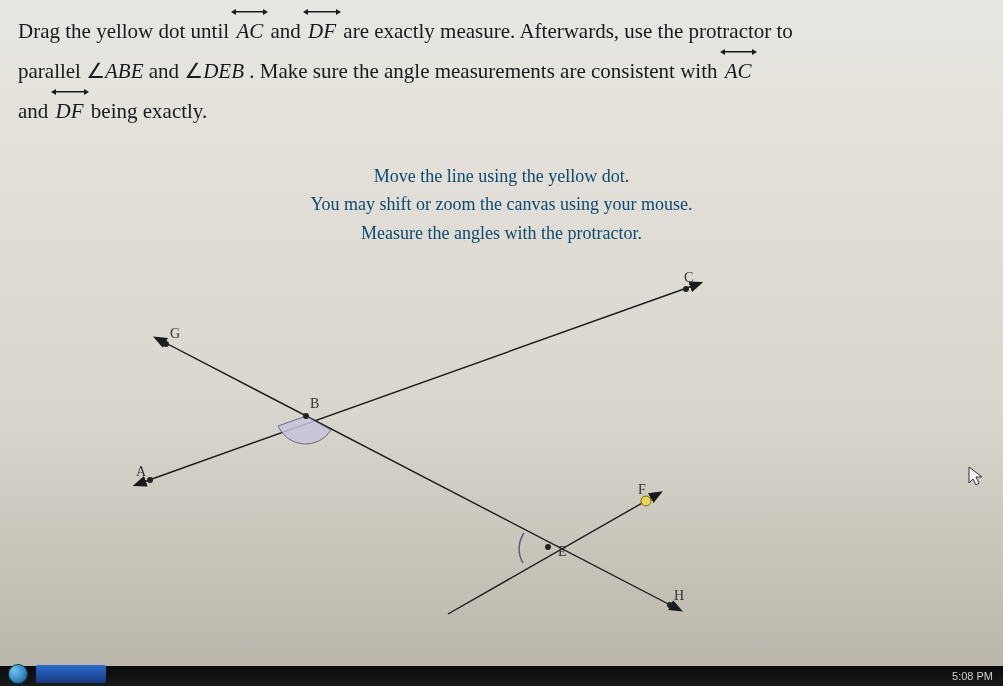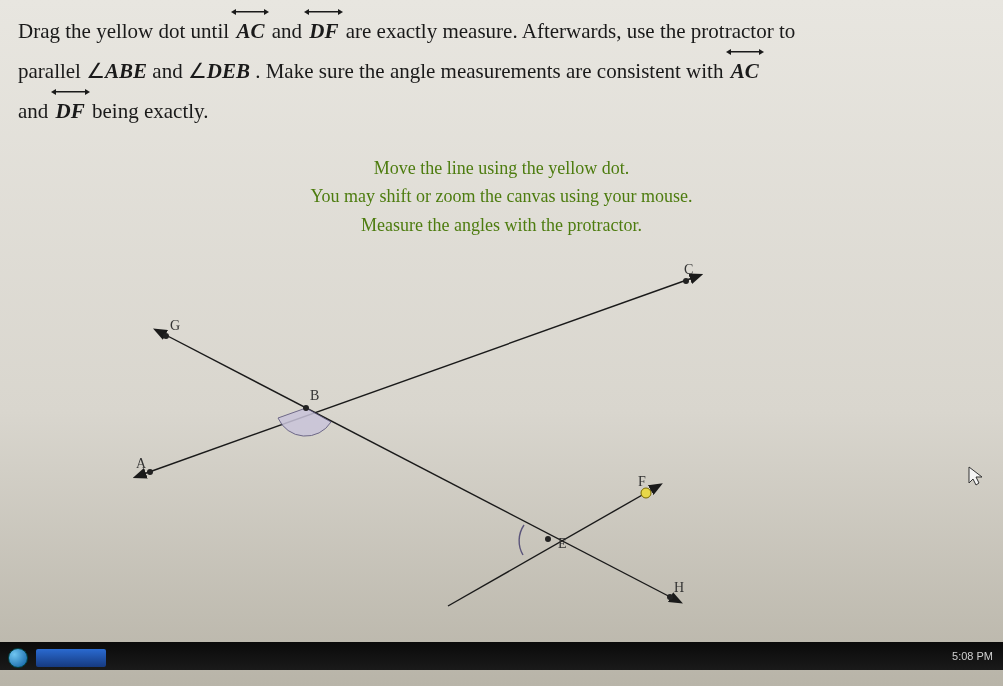--- a/index.html
+++ b/index.html
@@ -14,21 +14,21 @@
     position: relative;
     width: 100%;
     height: 100%;
     padding: 12px 18px 0 18px;
   }
   .instructions {
     font-size: 21px;
     line-height: 1.9;
     color: #1a1a1a;
   }
-  .instructions .math-it { font-style: italic; font-family: 'Times New Roman', serif; font-weight: bold; }
+  .instructions .math-it { font-style: italic; font-family: 'Times New Roman', serif; }
   .overline {
     position: relative;
     display: inline-block;
     padding: 0 2px;
   }
   .overline::before {
     content: "";
     position: absolute;
     top: -3px; left: -3px; right: -3px;
     height: 6px;
@@ -47,25 +47,25 @@
   .overline .larrow {
     position: absolute;
     top: -3px; left: -3px;
     width: 0; height: 0;
     border-right: 5px solid #1a1a1a;
     border-top: 3px solid transparent;
     border-bottom: 3px solid transparent;
   }
   .angle { font-size: 21px; }
   .hints {
-    margin-top: 22px;
+    margin-top: 30px;
     text-align: center;
     font-size: 18px;
     line-height: 1.6;
-    color: #4d7c0f;
+    color: #0c4a6e;
   }
   .canvas-wrap {
     position: relative;
     width: 100%;
     height: 390px;
     margin-top: 6px;
   }
   svg.geom {
     position: absolute;
     left: 60px;
@@ -79,22 +79,22 @@
     fill: #333;
   }
   .line { stroke: #1a1a1a; stroke-width: 1.4; }
   .arc-fill { fill: #c9c4da; stroke: #5a547a; stroke-width: 1; opacity: .85; }
   .arc-stroke { fill: none; stroke: #5a547a; stroke-width: 1.4; }
   .arrowhead { fill: #1a1a1a; }
   .dot { fill: #222; }
   .yellow-dot { fill: #e8d84a; stroke: #7a6a00; stroke-width: 1; }
   .taskbar {
     position: absolute;
-    left: 0; right: 0; bottom: 16px;
-    height: 28px;
+    left: 0; right: 0; bottom: 0;
+    height: 20px;
     background: linear-gradient(180deg,#0a0a0a,#1a1a1a);
     display: flex;
     align-items: center;
     justify-content: flex-end;
     padding: 0 10px;
     color: #cfcfcf;
     font-family: 'Segoe UI', Tahoma, sans-serif;
     font-size: 11px;
     gap: 10px;
   }

